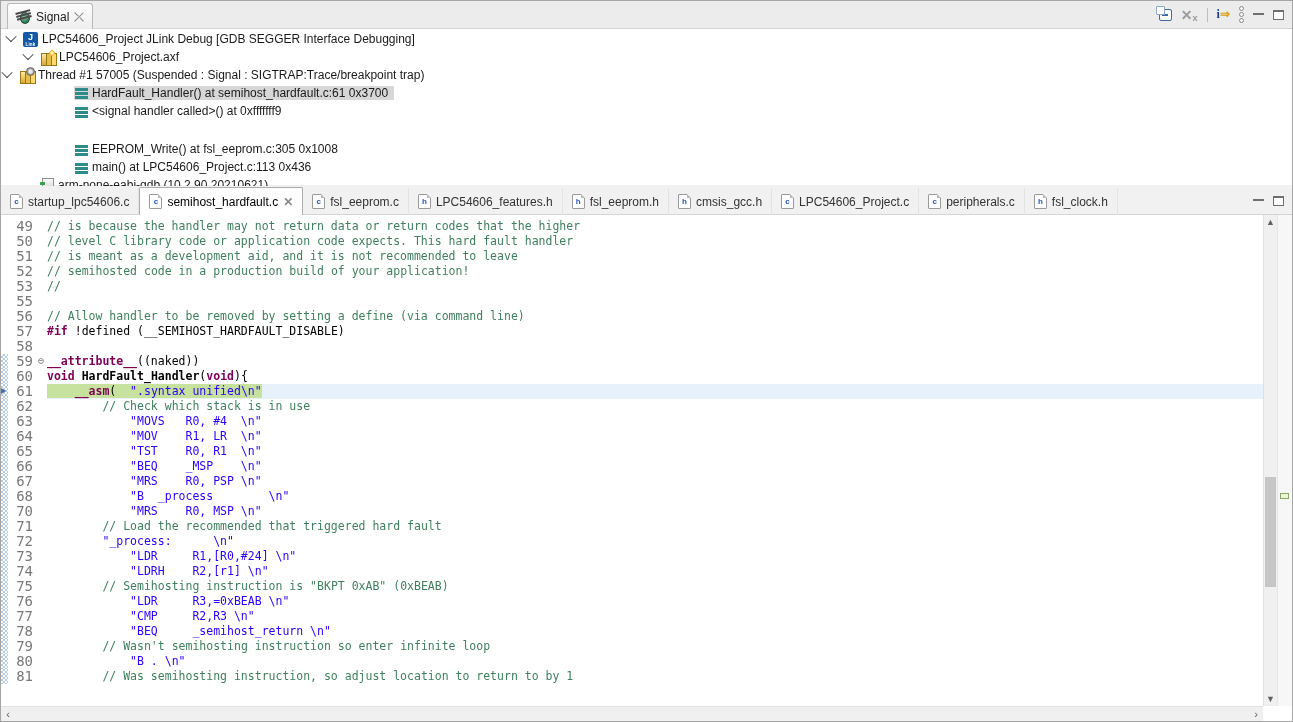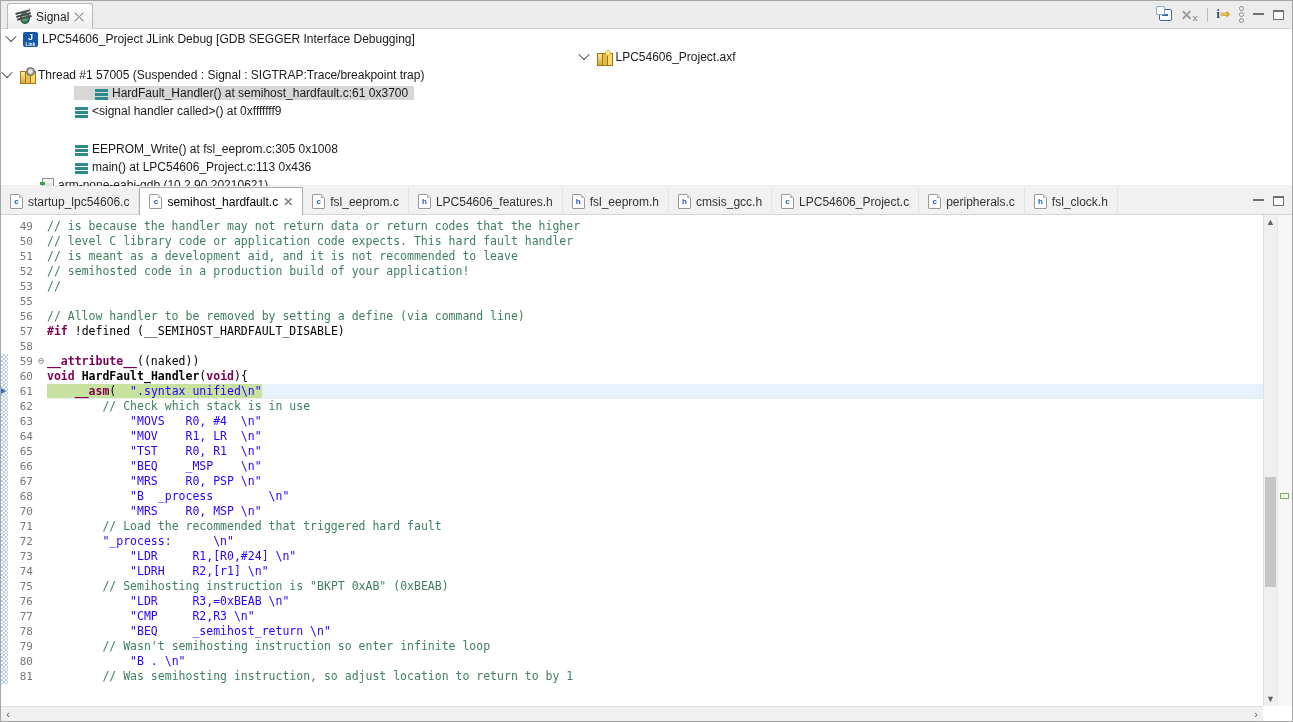--- a/index.html
+++ b/index.html
@@ -37,21 +37,21 @@
 
   
   .debug-pane { position:absolute; top:0; left:0; right:0; height:184px; background:#fff; }
   .debug-strip { top:0; height:28px; }
   .tree { position:absolute; top:29px; left:0; right:0; bottom:0; background:#fff; font-size:12px; color:#1a1a1a; }
   .trow { display:flex; align-items:center; height:18px; white-space:nowrap; }
   .chev { width:8px; height:8px; border-right:1.6px solid #4d4d4d; border-bottom:1.6px solid #4d4d4d;
           transform:rotate(45deg) translate(-1px,-1px); margin:0 8px 2px 2px; flex:none; }
   .chsp { width:18px; flex:none; }
   .ticon { width:17px; height:15px; flex:none; margin-right:4px; position:relative; }
-  .sel-wrap { display:inline-flex; align-items:flex-end; background:#d7d7d7; border-radius:1px; padding-right:6px;padding-left:20px; }
+  .sel-wrap { display:inline-flex; align-items:flex-start; background:#d7d7d7; border-radius:1px; padding-right:6px; }
 
   .i-jlink { background:#1558a7; border-radius:2px; width:15px; height:15px; color:#fff; font-weight:bold;
              font-size:9px; text-align:center; line-height:11px; }
   .i-jlink:after { content:"Link"; display:block; font-size:4.5px; line-height:3px; letter-spacing:.2px; }
   .i-bars { width:15px; height:15px; }
   .i-bars:before { content:""; position:absolute; left:1px; top:3px; width:4px; height:11px; background:linear-gradient(#ffe9a8,#d8a829); border:1px solid #9a7714;
                    box-shadow:5px 0 0 -1px #e6bd4a, 5px 0 0 0 #9a7714, 10px 0 0 -1px #ffd96e, 10px 0 0 0 #9a7714; }
   .i-bars.spark:after { content:""; position:absolute; right:0px; top:0px; width:6px; height:6px;
                         background:radial-gradient(circle,#fff7c0 20%,#f0b429 60%,transparent 70%); }
   .i-bars.gear:after { content:""; position:absolute; right:-1px; top:-1px; width:7px; height:7px; border-radius:50%;
@@ -75,21 +75,21 @@
   .ficon:before { content:""; position:absolute; right:-1px; top:-1px; border-style:solid; border-width:0 4px 4px 0; border-color:#f1f1f1 #f1f1f1 #b9b9b9 #b9b9b9; }
   .etab.active .ficon:before{ border-color:#fff #fff #b9b9b9 #b9b9b9; }
 
   .code-area { position:absolute; top:29px; left:0; right:29px; bottom:15px; background:#fff; overflow:hidden;
                font-family:"DejaVu Sans Mono","Liberation Mono",monospace; font-size:11.5px; }
   .cline { display:flex; height:15px; line-height:15px; white-space:pre; }
   .ann { width:7px; flex:none; position:relative; }
   .ann.hatch { background:repeating-conic-gradient(#b3cbe4 0% 25%, #ffffff 0% 50%) 0 0/4px 4px; }
   .ip-arrow { position:absolute; left:0; top:4px; width:0; height:0; border-left:5px solid #3f6fb5; border-top:3.5px solid transparent; border-bottom:3.5px solid transparent; }
   .ip-arrow:before { content:""; position:absolute; left:-7px; top:-1.5px; width:3px; height:3px; background:#3f6fb5; }
-  .lnum { width:27px; flex:none; text-align:right; color:#787878; font-size:11px; padding-right:2px; }
+  .lnum { width:27px; flex:none; text-align:right; color:#787878; font-size:14px; padding-right:2px; }
   .fold { width:12px; flex:none; color:#7a7a7a; font-size:10px; text-align:center; line-height:14px; }
   .ctext { flex:1; color:#000; }
   .cline.cur .ctext { background:#e6f1fb; }
   .ipbg { background:#c6e29e; }
   .tk { color:#7f0055; font-weight:bold; }
   .tc { color:#3f7f5f; }
   .ts { color:#2a00ff; }
   .tb { font-weight:bold; color:#000; }
   .tw { color:#3f7f5f; text-decoration-style:wavy; text-decoration-color:#e09090; text-decoration-thickness:1px; text-underline-offset:2px; }
 
@@ -127,21 +127,21 @@
         <span class="g ico-min"></span>
         <span class="g ico-max"></span>
       </div>
     </div>
     <div class="tree">
         <div class="trow" style="padding-left: 4px;">
           <span class="chev"></span>
           <span class="ticon i-jlink">J</span>
           <span>LPC54606_Project JLink Debug [GDB SEGGER Interface Debugging]</span>
         </div>
-        <div class="trow" style="padding-left: 21px; justify-content: center;">
+        <div class="trow" style="padding-left: 21px;">
           <span class="chev"></span>
           <span class="ticon i-bars spark"></span>
           <span>LPC54606_Project.axf</span>
         </div>
         <div class="trow" style="">
           <span class="chev"></span>
           <span class="ticon i-bars gear"></span>
           <span>Thread #1 57005 (Suspended : Signal : SIGTRAP:Trace/breakpoint trap)</span>
         </div>
         <div class="trow" style="padding-left: 55px;">

